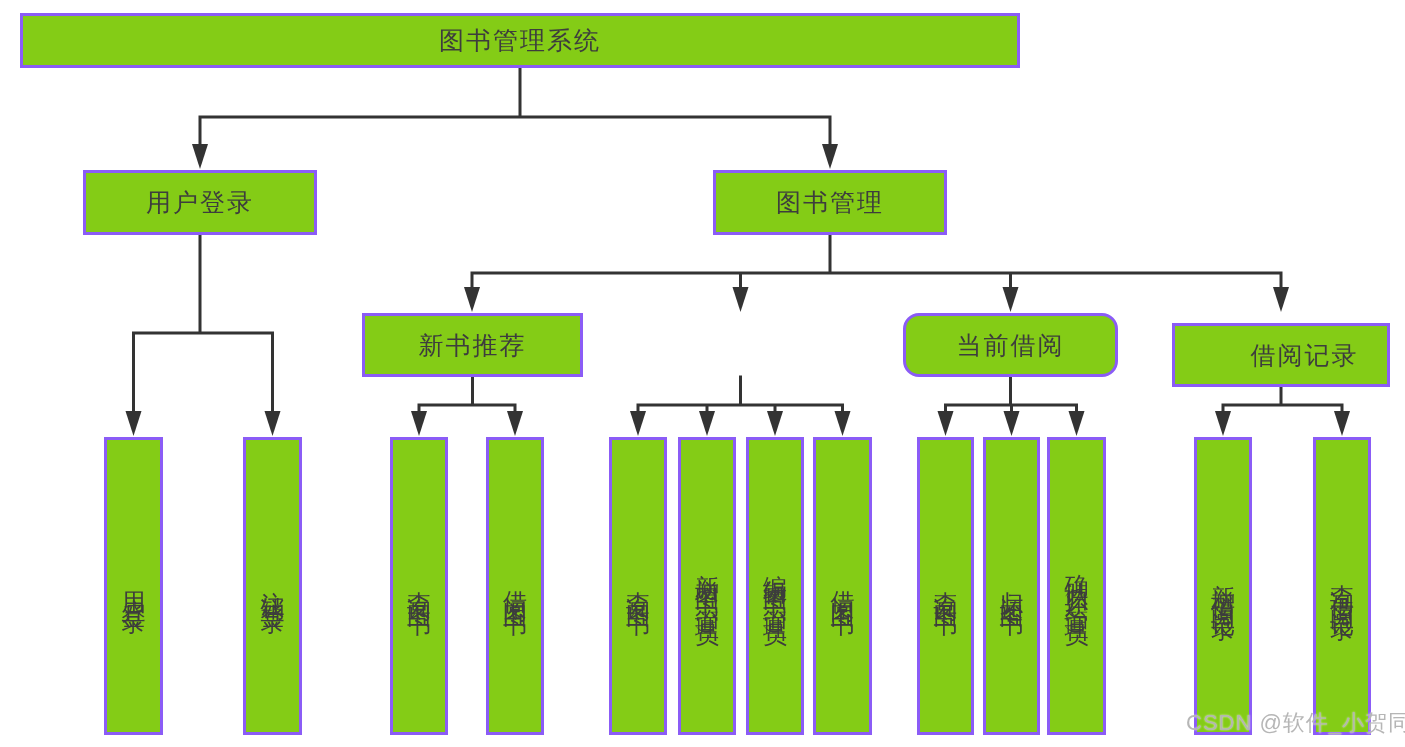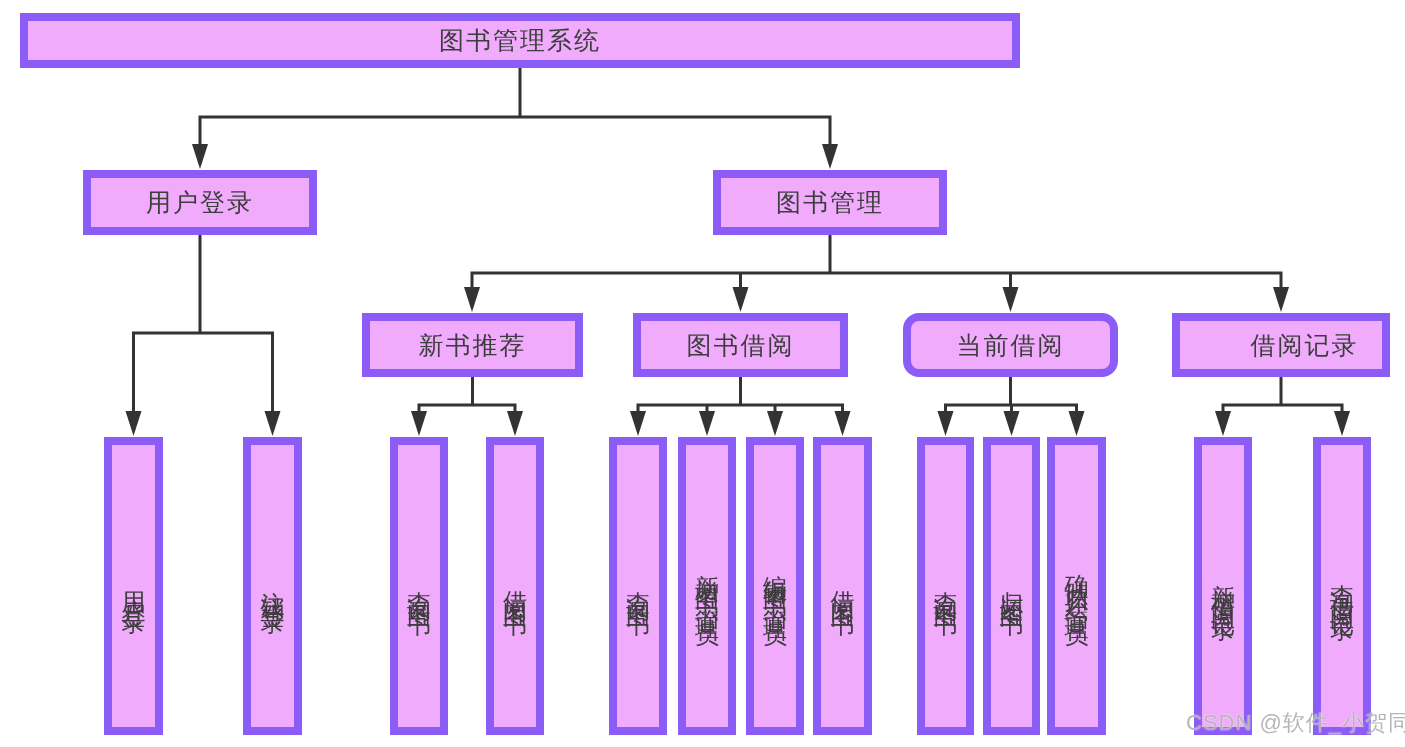--- a/index.html
+++ b/index.html
@@ -19,22 +19,22 @@
     position: absolute;
     left: 0;
     top: 0;
     width: 1405px;
     height: 747px;
     pointer-events: none;
   }
   .box {
     position: absolute;
     box-sizing: border-box;
-    border: 8px solid #8b5cf6;
-    background: #f0abfc;
+    border: 3px solid #8b5cf6;
+    background: #84cc16;
     display: flex;
     align-items: center;
     justify-content: center;
     color: #3d3d3d;
   }
   .hlabel {
     font-size: 25px;
     letter-spacing: 2px;
     color: #3d3d3d;
     white-space: nowrap;
@@ -47,21 +47,21 @@
     color: #3d3d3d;
     line-height: 1;
   }
   
   #root-box      { left: 20px;   top: 13px;  width: 1000px; height: 55px; }
   #l2-user       { left: 83px;   top: 170px; width: 234px;  height: 65px; }
   #l2-book       { left: 713px;  top: 170px; width: 234px;  height: 65px; }
   #l3-new        { left: 362px;  top: 313px; width: 221px;  height: 64px; }
   #l3-borrow     { left: 633px;  top: 313px; width: 215px;  height: 64px; }
   #l3-current    { left: 903px;  top: 313px; width: 215px;  height: 64px; border-radius: 16px; }
-  #l3-record     { left: 1172px; top: 313px; width: 218px;  height: 64px; padding-left: 47px; }
+  #l3-record     { left: 1172px; top: 323px; width: 218px;  height: 64px; padding-left: 47px; }
   .leaf          { top: 437px; height: 298px; }
   #lf-user-login { left: 104px;  width: 59px; }
   #lf-logout     { left: 243px;  width: 59px; }
   #lf-nr-query   { left: 390px;  width: 58px; }
   #lf-nr-borrow  { left: 486px;  width: 58px; }
   #lf-bb-query   { left: 609px;  width: 58px; }
   #lf-bb-add     { left: 678px;  width: 58px; }
   #lf-bb-edit    { left: 746px;  width: 58px; }
   #lf-bb-borrow  { left: 813px;  width: 59px; }
   #lf-cb-query   { left: 917px;  width: 57px; }
@@ -133,23 +133,20 @@
   <div class="box" id="l2-user">
     <span class="hlabel">用户登录</span>
   </div>
   <div class="box" id="l2-book">
     <span class="hlabel">图书管理</span>
   </div>
 
   <div class="box" id="l3-new">
     <span class="hlabel">新书推荐</span>
   </div>
-  <div class="box" id="l3-borrow">
-    <span class="hlabel">图书借阅</span>
-  </div>
   <div class="box" id="l3-current">
     <span class="hlabel">当前借阅</span>
   </div>
   <div class="box" id="l3-record">
     <span class="hlabel">借阅记录</span>
   </div>
 
   <div class="box leaf" id="lf-user-login">
     <span class="vlabel">用户登录</span>
   </div>

